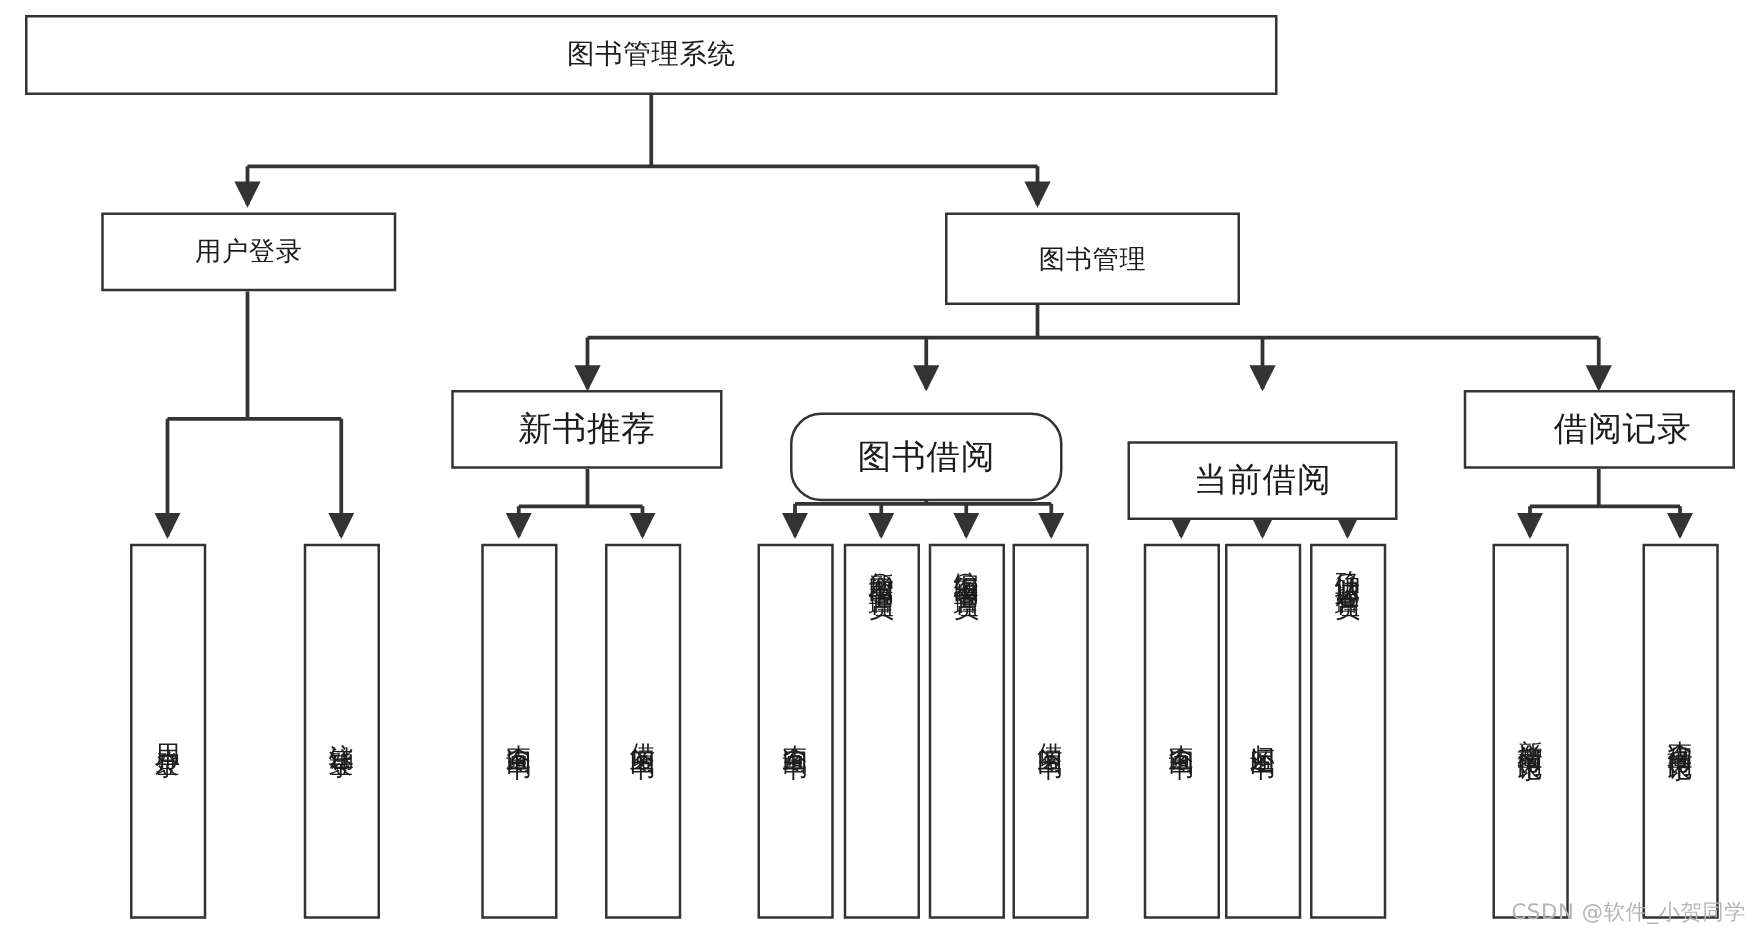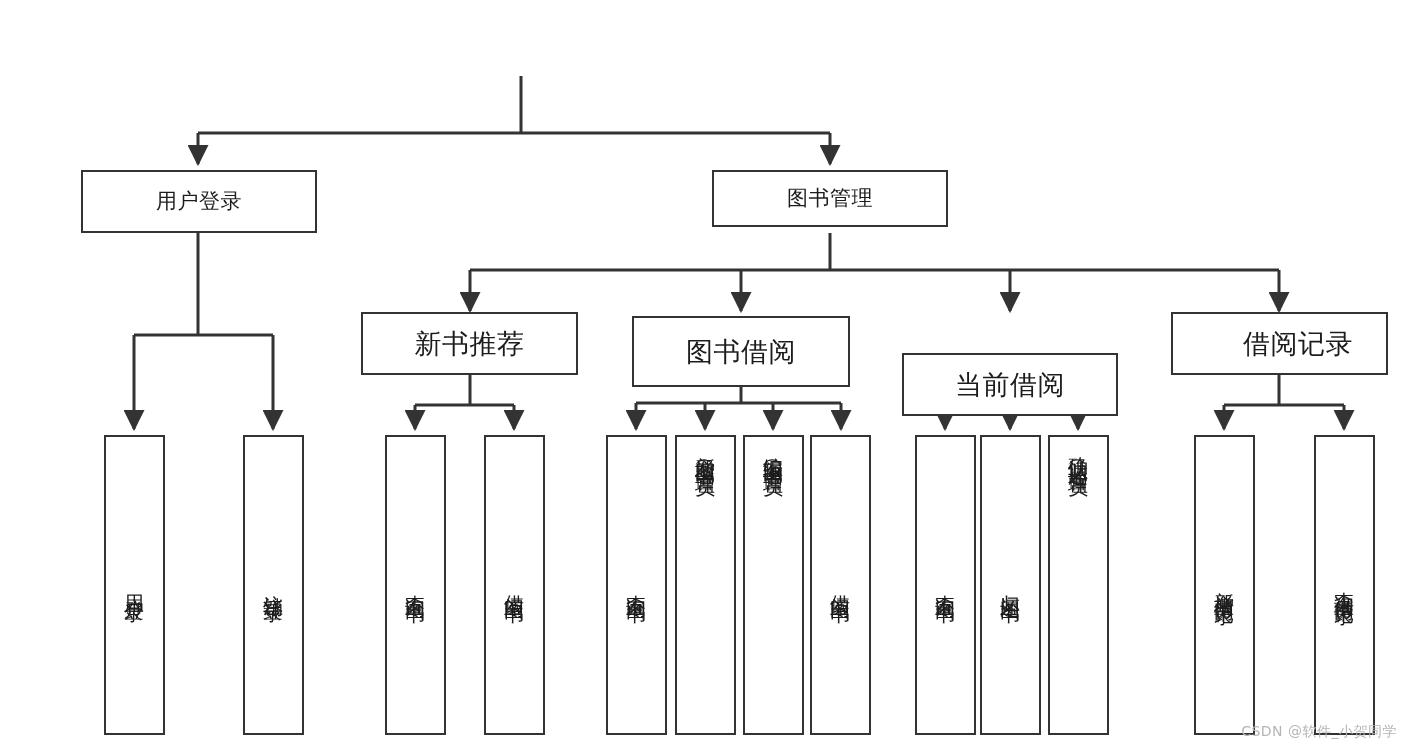--- a/index.html
+++ b/index.html
@@ -70,21 +70,21 @@
     align-items: flex-start;
   }
   .node.leaf.align-top .label {
     margin-top: 4px;
   }
 
   #watermark {
     position: absolute;
     right: 8px;
     bottom: 6px;
-    font-size: 14px;
+    font-size: 17px;
     color: #b5b5b5;
     letter-spacing: 0.5px;
     z-index: 5;
     white-space: nowrap;
   }
 </style>
 </head>
 <body>
 
 <div id="canvas">
@@ -132,32 +132,35 @@
       <path d="M 1010 403 L 1010 429" marker-end="url(#arrow)"></path>
       <path d="M 1078 403 L 1078 429" marker-end="url(#arrow)"></path>
 
       <path d="M 1279 375 L 1279 405"></path>
       <path d="M 1224 405 L 1344 405"></path>
       <path d="M 1224 405 L 1224 429" marker-end="url(#arrow)"></path>
       <path d="M 1344 405 L 1344 429" marker-end="url(#arrow)"></path>
     </g>
   </svg>
 
+  <div class="node root" style="left:20px; top:12px; width:1002px; height:64px;">
+    <span class="label">图书管理系统</span>
+  </div>
 
   <div class="node level2" style="left:81px; top:170px; width:236px; height:63px;">
     <span class="label">用户登录</span>
   </div>
-  <div class="node level2" style="left:712px; top:170px; width:236px; height:57px;">
+  <div class="node level2" style="left:756px; top:170px; width:236px; height:74px;">
     <span class="label">图书管理</span>
   </div>
 
   <div class="node level3" style="left:361px; top:312px; width:217px; height:63px;">
     <span class="label">新书推荐</span>
   </div>
-  <div class="node level3" style="left:632px; top:316px; width:218px; height:71px;">
+  <div class="node level3" style="left:632px; top:330px; width:218px; height:71px;border-radius:25px;">
     <span class="label">图书借阅</span>
   </div>
   <div class="node level3" style="left:902px; top:312px; width:216px; height:63px;margin-top:41px;">
     <span class="label">当前借阅</span>
   </div>
   <div class="node level3" style="left:1171px; top:312px; width:217px; height:63px;padding-left:37px;">
     <span class="label">借阅记录</span>
   </div>
 
   <div class="node leaf align-middle" style="left:104px; top:435px; width:61px; height:300px;">

